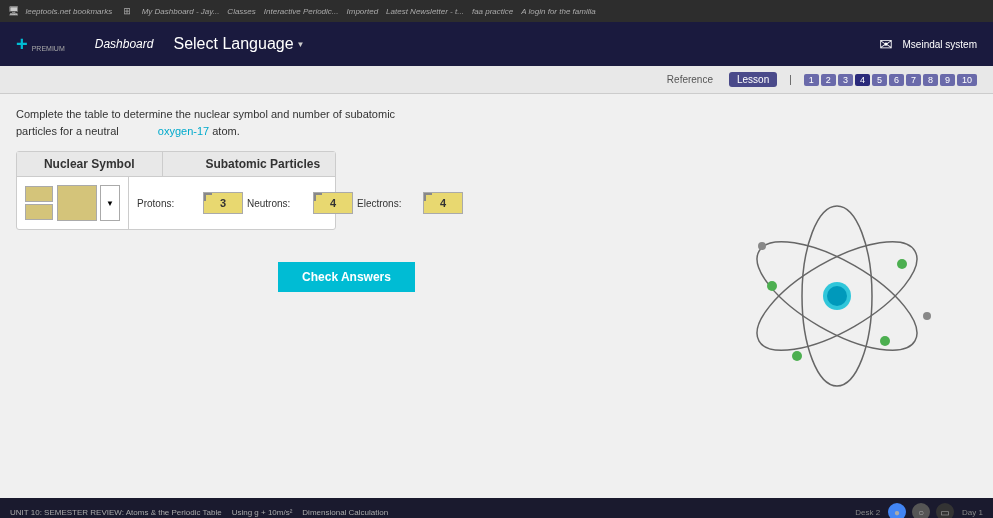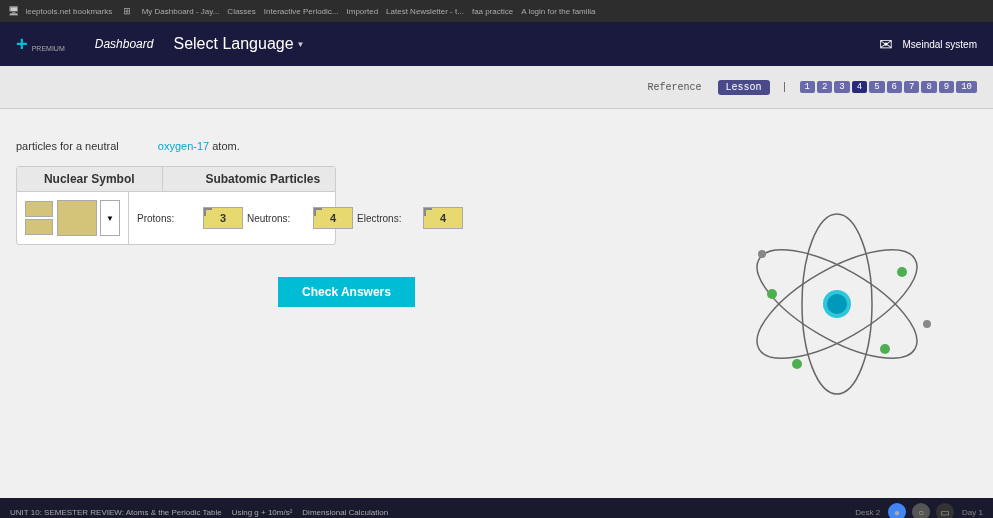--- a/index.html
+++ b/index.html
@@ -30,20 +30,21 @@
       align-items: center;
       padding: 0 8px;
       gap: 8px;
       font-size: 8px;
       color: #aaa;
     }
     .bookmark-item {
       white-space: nowrap;
       cursor: pointer;
       color: #aaa;
+      font-style: italic;
     }
 
     
     .app-container {
       background: #f0f0f0;
       height: calc(518px - 42px);
       display: flex;
       flex-direction: column;
     }
 
@@ -113,28 +114,27 @@
       font-size: 16px;
     }
     .nav-username {
       color: white;
       font-size: 10px;
     }
 
     
     .tabs-bar {
       background: #e8e8e8;
-      height: 43px;
+      height: 28px;
       display: flex;
       align-items: center;
       padding: 0 16px;
       gap: 8px;
       border-bottom: 1px solid #ccc;
       justify-content: flex-end;
-      font-family: Liberation Mono, monospace;
     }
     .tab-item {
       font-size: 10px;
       color: #555;
       cursor: pointer;
       padding: 2px 8px;
     }
     .tab-item.active {
       background: #4a4a8a;
       color: white;
@@ -444,21 +444,21 @@
       <span class="tab-num">8</span>
       <span class="tab-num">9</span>
       <span class="tab-num">10</span>
     </div>
   </div>
 
   <div class="content-area">
 
     <div class="left-panel">
       <p class="instruction-text">
-        <br>
+        <span>Complete the table to determine the nuclear symbol and number of subatomic</span><br>
         <span>particles for a neutral </span><span class="highlight">oxygen-17</span><span> atom.</span>
       </p>
 
       <div class="table-container">
         <div class="table-header-row">
           <div class="table-header-cell">Nuclear Symbol</div>
           <div class="table-header-cell">Subatomic Particles</div>
         </div>
         <div class="table-body">
           <div class="table-row">

